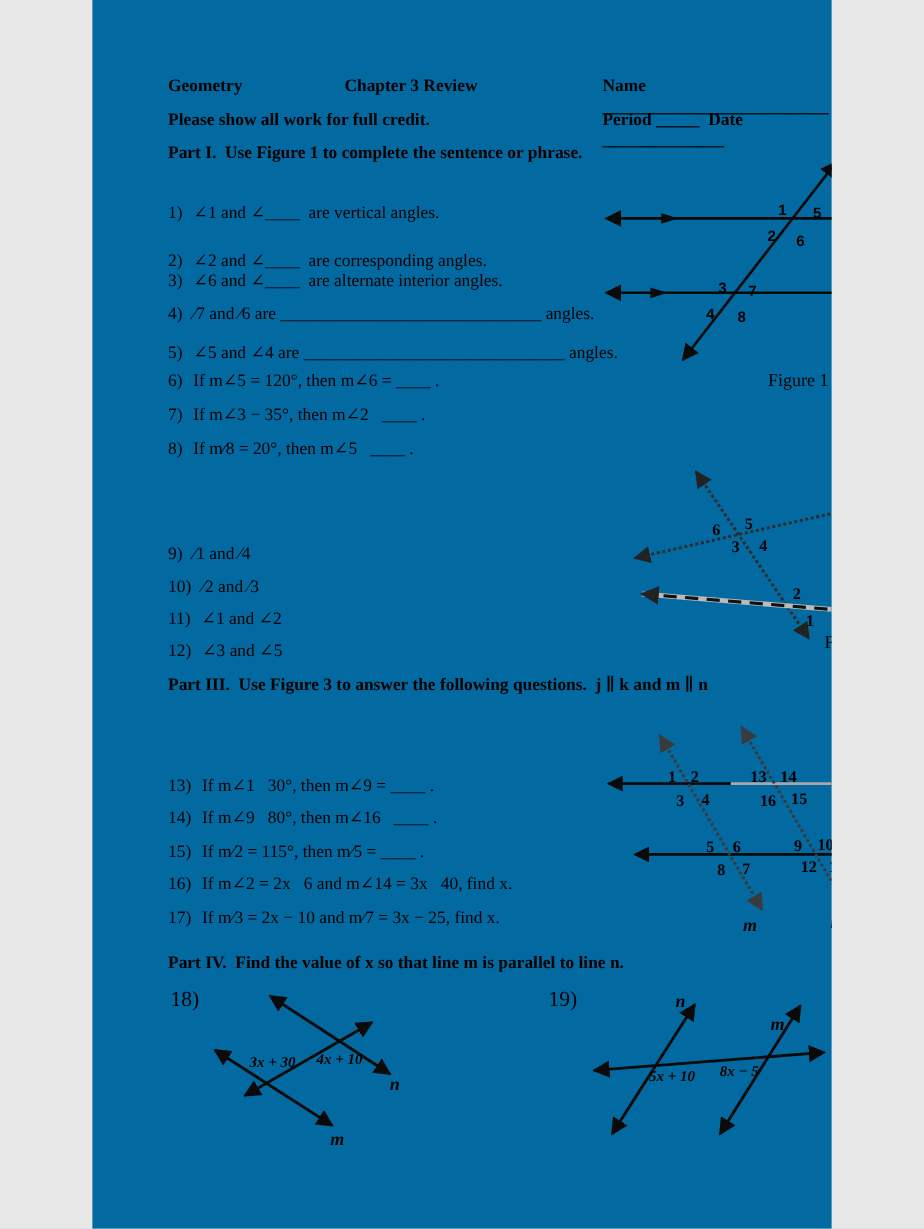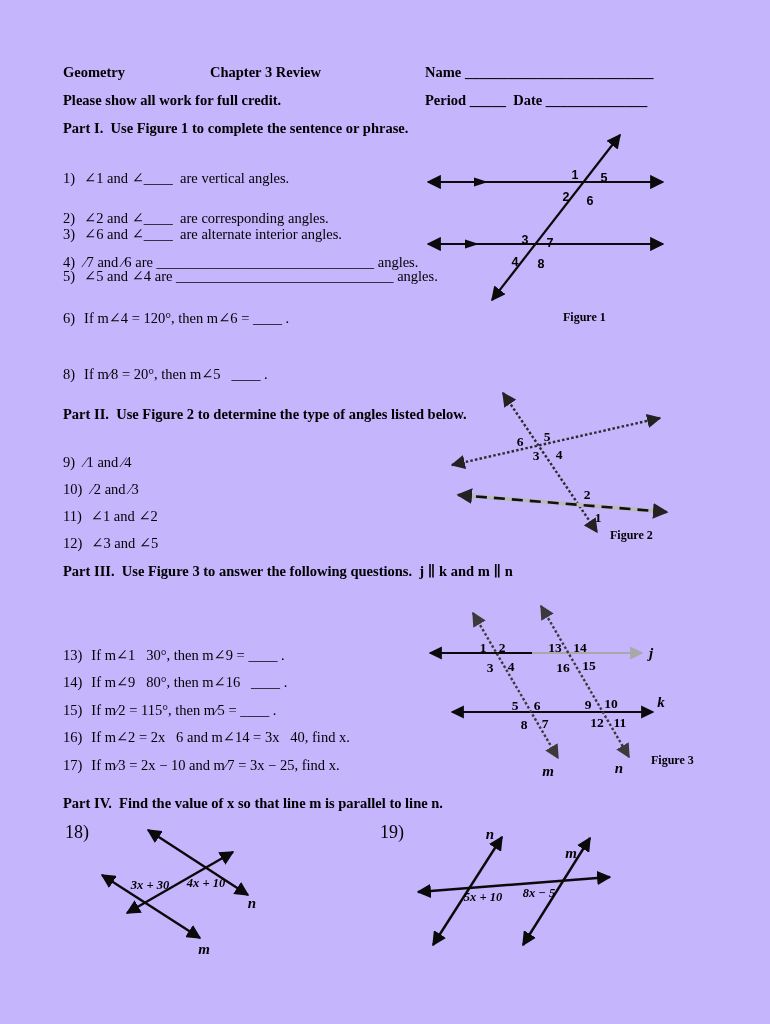--- a/index.html
+++ b/index.html
@@ -1,26 +1,26 @@
 <!DOCTYPE html>
 <html><head>
 <meta charset="utf-8">
 <style>
   html,body{margin:0;padding:0;background:#e8e8e8;}
   .page{
-    position:relative;width:770px;height:1024px;margin:0 auto;
-    background:#c4b5fd;color:#000;
+    position:relative;width:616px;height:1024px;margin:0 auto;
+    background:#0369a1;color:#000;
     font-family:"Liberation Serif","DejaVu Serif",serif;
     overflow:hidden;
   }
   .row{position:absolute;font-size:14.5px;line-height:1.15;white-space:pre-wrap;}
   .b{font-weight:bold;}
   .q{position:absolute;left:63px;font-size:14.5px;white-space:pre-wrap;margin-top:24px;}
   .q .qn{margin-right:9px;}
-  .cap{position:absolute;font-size:12px;font-weight:bold;white-space:pre;}
+  .cap{position:absolute;font-size:15px;font-weight:normal;white-space:pre;}
   .itemno{position:absolute;font-size:18px;white-space:pre;}
   svg{position:absolute;overflow:visible;}
   svg text{fill:#000;}
   .fl{font-family:"Liberation Sans","DejaVu Sans",sans-serif;font-size:12.5px;font-weight:bold;text-anchor:middle;}
   .fs{font-family:"Liberation Serif","DejaVu Serif",serif;font-size:13.5px;font-weight:bold;text-anchor:middle;}
   .il{font-family:"Liberation Serif","DejaVu Serif",serif;font-size:15px;font-weight:bold;font-style:italic;text-anchor:middle;}
   .ex{font-family:"Liberation Serif","DejaVu Serif",serif;font-size:12.5px;font-weight:bold;font-style:italic;text-anchor:middle;}
 </style>
 </head>
 <body>
@@ -33,22 +33,23 @@
 
   <div class="row b" style="left:425px;top:64px"><span>Name</span> <span>__________________________</span></div>
   <div class="row b" style="left:425px;top:92px"><span>Period</span> <span>_____</span>  <span>Date</span> <span>______________</span></div>
 
   <div class="row b" style="left:63px;top:120px">Part I.  Use Figure 1 to complete the sentence or phrase.</div>
 
   <div class="q" style="top:146px"><span class="qn">1)</span><span>∠1 and ∠____  are vertical angles.</span></div>
   <div class="q" style="top:186px"><span class="qn">2)</span><span>∠2 and ∠____  are corresponding angles.</span></div>
   <div class="q" style="top:202px"><span class="qn">3)</span><span>∠6 and ∠____  are alternate interior angles.</span></div>
   <div class="q" style="top:230px"><span class="qn">4)</span><span>∕7 and ∕6 are ______________________________ angles.</span></div>
-  <div class="q" style="top:244px"><span class="qn">5)</span><span>∠5 and ∠4 are ______________________________ angles.</span></div>
-  <div class="q" style="top:286px"><span class="qn">6)</span><span>If m∠4 = 120°, then m∠6 = ____ .</span></div>
+  <div class="q" style="top:262px"><span class="qn">5)</span><span>∠5 and ∠4 are ______________________________ angles.</span></div>
+  <div class="q" style="top:286px"><span class="qn">6)</span><span>If m∠5 = 120°, then m∠6 = ____ .</span></div>
+  <div class="q" style="top:314px"><span class="qn">7)</span><span>If m∠3 − 35°, then m∠2   ____ .</span></div>
   <div class="q" style="top:342px"><span class="qn">8)</span><span>If m∕8 = 20°, then m∠5   ____ .</span></div>
 
   <svg style="left:420px;top:125px" width="250" height="190" viewBox="0 0 250 190">
     <defs>
       <marker id="f1a" viewBox="0 0 10 10" refX="9" refY="5" markerWidth="6.5" markerHeight="6.5" orient="auto-start-reverse">
         <path d="M0,0 L10,5 L0,10 z" fill="#0a0a0a"></path>
       </marker>
     </defs>
     <line x1="8" y1="57" x2="243" y2="57" stroke="#0a0a0a" stroke-width="2.2" marker-start="url(#f1a)" marker-end="url(#f1a)"></line>
     <polygon points="54,52.5 68,57 54,61.5" fill="#0a0a0a"></polygon>
@@ -59,21 +60,20 @@
     <text class="fl" x="184" y="57">5</text>
     <text class="fl" x="146" y="76">2</text>
     <text class="fl" x="170" y="80">6</text>
     <text class="fl" x="105" y="119">3</text>
     <text class="fl" x="130" y="122">7</text>
     <text class="fl" x="95" y="141">4</text>
     <text class="fl" x="121" y="143">8</text>
   </svg>
   <div class="cap" style="left:563px;top:310px">Figure 1</div>
 
-  <div class="row b" style="left:63px;top:406px">Part II.  Use Figure 2 to determine the type of angles listed below.</div>
 
   <div class="q" style="top:430px"><span class="qn">9)</span><span>∕1 and ∕4</span></div>
   <div class="q" style="top:457px"><span class="qn">10)</span><span>∕2 and ∕3</span></div>
   <div class="q" style="top:484px"><span class="qn">11)</span><span>∠1 and ∠2</span></div>
   <div class="q" style="top:511px"><span class="qn">12)</span><span>∠3 and ∠5</span></div>
 
   <svg style="left:428px;top:378px" width="248" height="165" viewBox="0 0 248 165">
     <defs>
       <marker id="f2a" viewBox="0 0 10 10" refX="9" refY="5" markerWidth="6" markerHeight="6" orient="auto-start-reverse">
         <path d="M0,0 L10,5 L0,10 z" fill="#222"></path>

